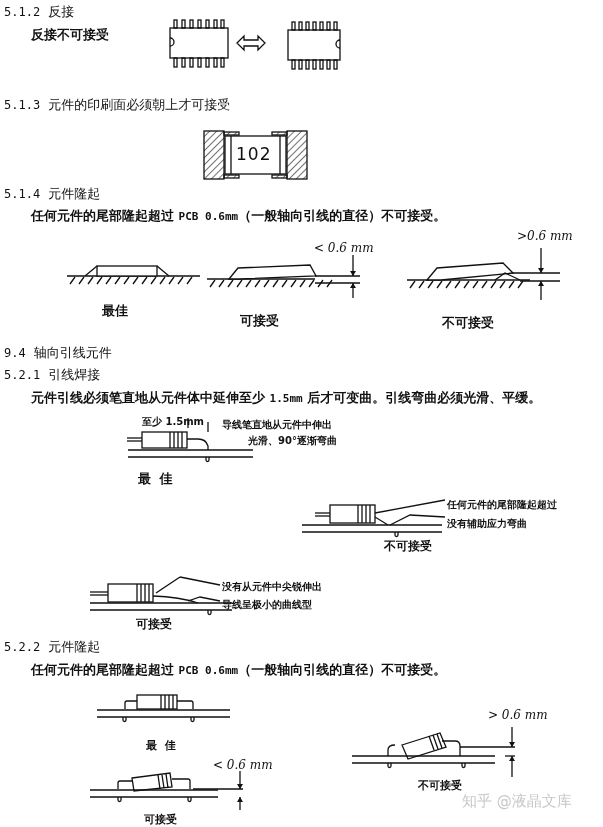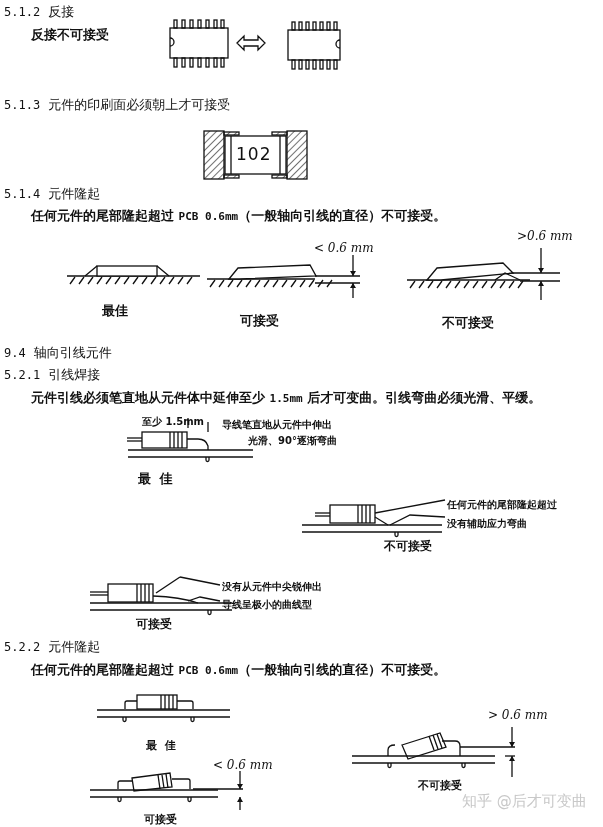--- a/index.html
+++ b/index.html
@@ -259,13 +259,13 @@
   <line x1="155" y1="31" x2="165" y2="31"></line>
   <path d="M38 38 v3 a1.5 1.5 0 0 0 3 0 v-3 M112 38 v3 a1.5 1.5 0 0 0 3 0 v-3"></path>
   <line x1="162" y1="2" x2="162" y2="22"></line>
     <path d="M159 17 l3 5 l3 -5" class="b"></path>
   <line x1="162" y1="31" x2="162" y2="52"></line>
     <path d="M159 36 l3 -5 l3 5" class="b"></path>
 </svg>
 <div class="abs hand" style="left:488px;top:708px;">&gt; 0.6 mm</div>
 <div class="abs small" style="left:418px;top:778px;font-size:11px;">不可接受</div>
 
-<div class="abs wm" style="left:462px;top:792px;">知乎 @后才可变曲</div>
+<div class="abs wm" style="left:462px;top:792px;">知乎 @液晶文库</div>
 
 </body></html>

